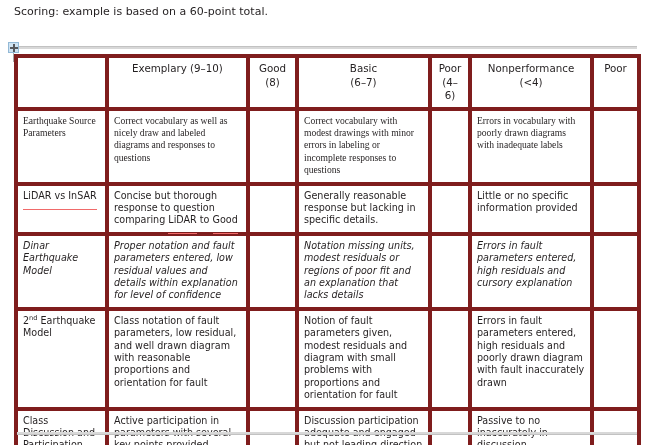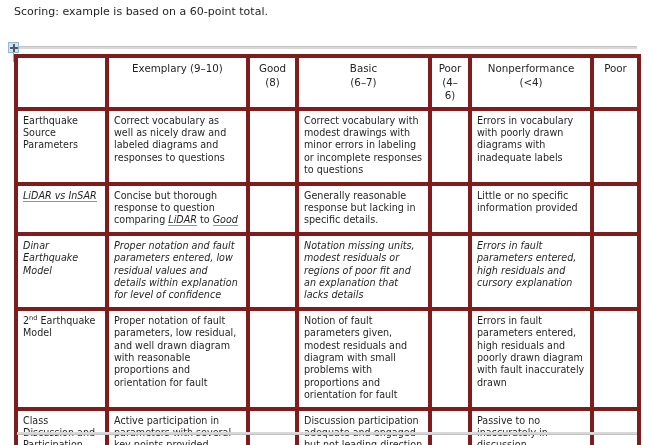--- a/index.html
+++ b/index.html
@@ -136,22 +136,21 @@
   col.c-basic  { width: 133px; }
   col.c-poor   { width: 40px; }
   col.c-nonp   { width: 122px; }
   col.c-score  { width: 47px; }
 
   td.crit-cell { font-size: 9.6px; }
 
   
   .sp {
     border-bottom: 1px solid #f06a6a;
-    padding-bottom: 0px;
-    font-style: italic;
+    padding-bottom: 8px;
   }
 
   sup.ord {
     font-size: 6.6px;
     vertical-align: super;
     line-height: 0;
   }
 
   
   .bottom-rule {
@@ -197,21 +196,21 @@
         <th><span></span></th>
         <th><span>Exemplary (9–10)</span></th>
         <th><span>Good</span><span class="hdr-line2">(8)</span></th>
         <th><span>Basic</span><span class="hdr-line2">(6–7)</span></th>
         <th><span>Poor</span><span class="hdr-line2">(4–6)</span></th>
         <th><span>Nonperformance</span><span class="hdr-line2">(&lt;4)</span></th>
         <th><span>Poor</span></th>
       </tr>
     </thead>
     <tbody>
-      <tr style="height:66px;">
+      <tr style="height:66px;font-family:Liberation Serif, serif;">
         <td class="crit-cell">Earthquake Source Parameters</td>
         <td>Correct vocabulary as well as nicely draw and labeled diagrams and responses to questions</td>
         <td></td>
         <td>Correct vocabulary with modest drawings with minor errors in labeling or incomplete responses to questions</td>
         <td></td>
         <td>Errors in vocabulary with poorly drawn diagrams with inadequate labels</td>
         <td></td>
       </tr>
       <tr style="height:46px;">
         <td class="crit-cell"><span class="sp">LiDAR vs InSAR</span></td>
@@ -226,21 +225,21 @@
         <td class="crit-cell">Dinar Earthquake Model</td>
         <td>Proper notation and fault parameters entered, low residual values and details within explanation for level of confidence</td>
         <td></td>
         <td>Notation missing units, modest residuals or regions of poor fit and an explanation that lacks details</td>
         <td></td>
         <td>Errors in fault parameters entered, high residuals and cursory explanation</td>
         <td></td>
       </tr>
       <tr style="height:62px;padding-left:39px;">
         <td class="crit-cell"><span>2</span><sup class="ord">nd</sup><span> Earthquake Model</span></td>
-        <td>Proper notation of fault parameters, low residual, and well drawn diagram with reasonable proportions and orientation for fault</td>
+        <td>Class notation of fault parameters, low residual, and well drawn diagram with reasonable proportions and orientation for fault</td>
         <td></td>
         <td>Notion of fault parameters given, modest residuals and diagram with small problems with proportions and orientation for fault</td>
         <td></td>
         <td>Errors in fault parameters entered, high residuals and poorly drawn diagram with fault inaccurately drawn</td>
         <td></td>
       </tr>
       <tr style="height:52px;">
         <td class="crit-cell">Class Discussion and Participation</td>
         <td>Active participation in parameters with several key points provided</td>
         <td></td>

